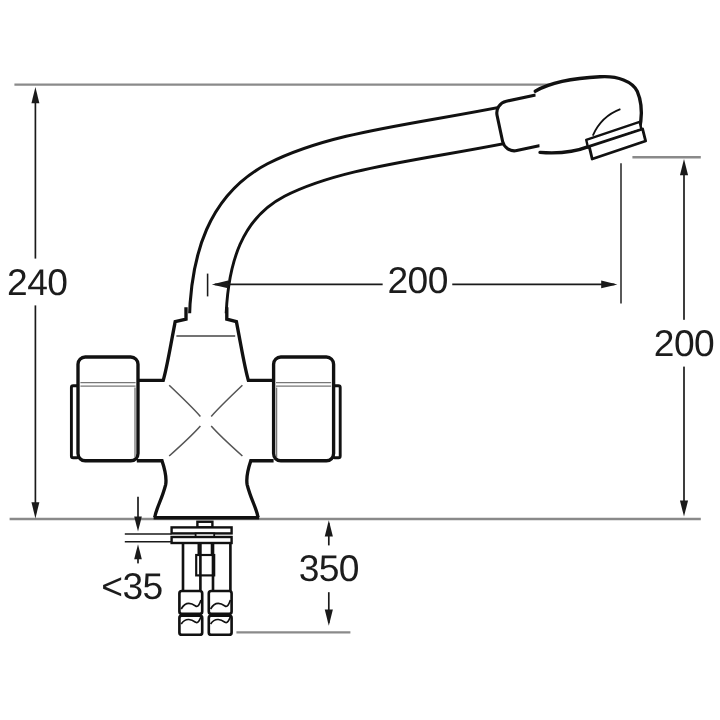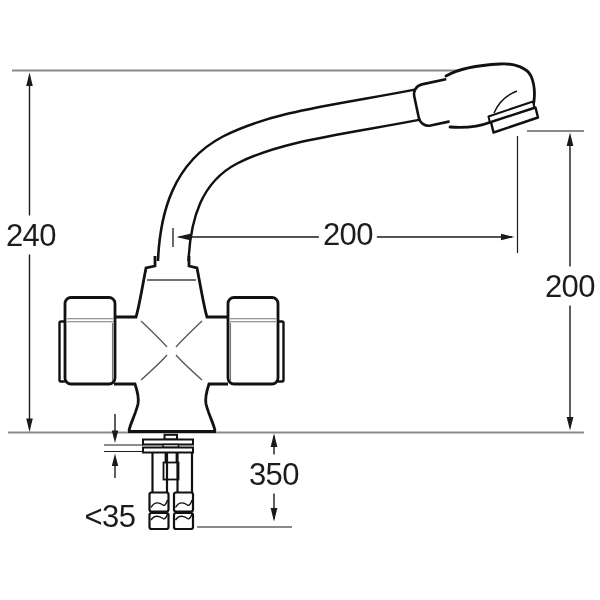--- a/index.html
+++ b/index.html
@@ -181,14 +181,14 @@
   </svg>
 
   <div class="dim-label" style="left:31px;  top:235px;">240</div>
 
   <div class="dim-label" style="left:348px; top:234px;">200</div>
 
   <div class="dim-label" style="left:570px; top:286px;">200</div>
 
   <div class="dim-label" style="left:274px; top:474px;">350</div>
 
-  <div class="dim-label" style="left:110px; top:516px;">&lt;35</div>
+  <div class="dim-label" style="left:110px; top:489px;">&lt;35</div>
 </div>
 
 </body></html>

